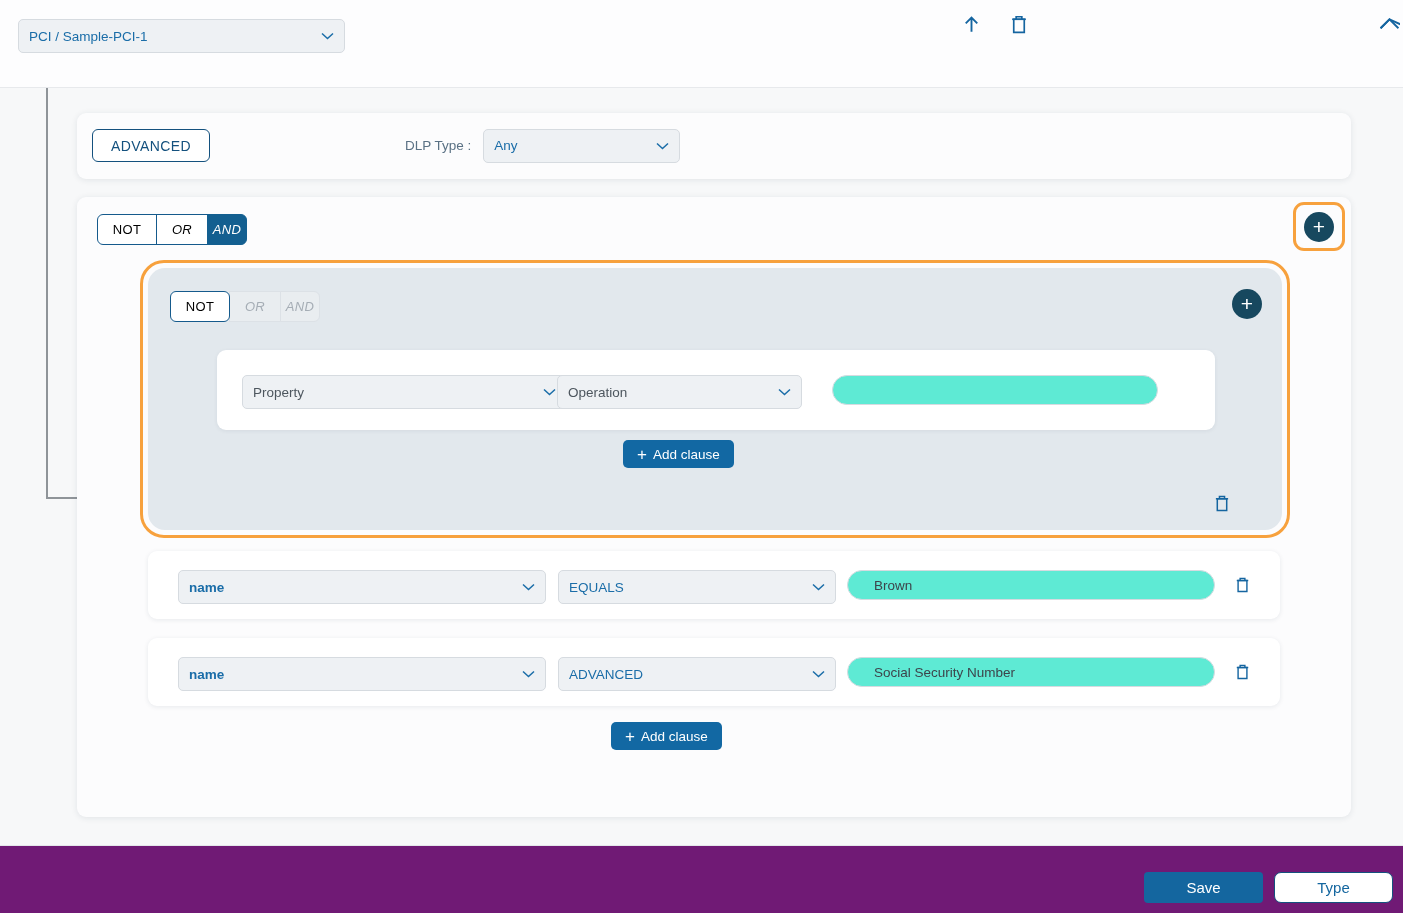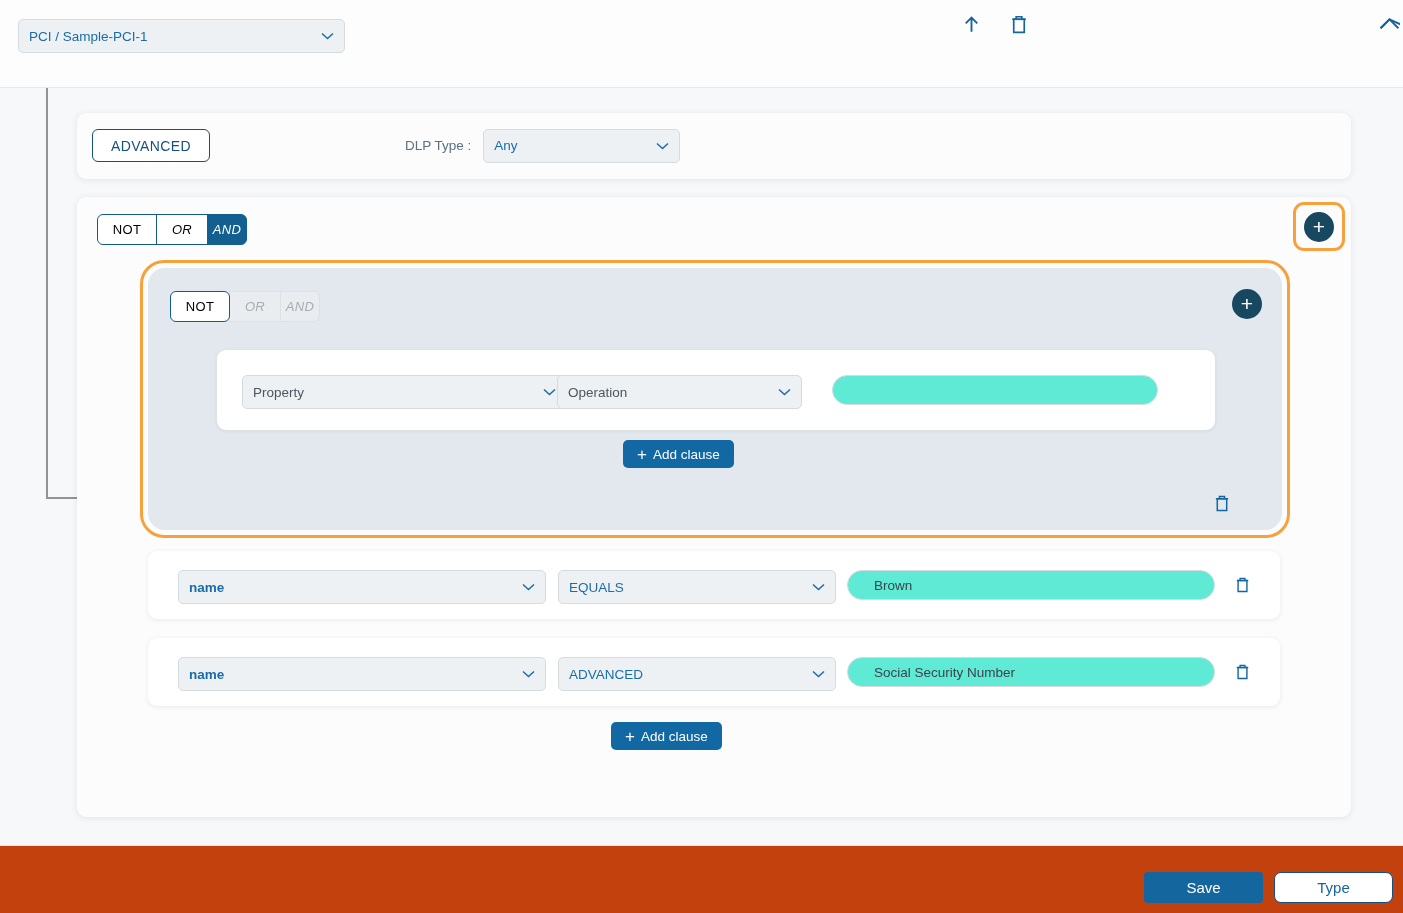--- a/index.html
+++ b/index.html
@@ -89,21 +89,21 @@
   .clause-row { position:absolute; left:71px; width:1132px; height:68px; background:#fff;
                 border-radius:9px; box-shadow:0 1px 5px rgba(25,45,70,.09); }
   .row1 { top:354px; } .row2 { top:441px; }
   .row-prop { position:absolute; left:30px; top:19px; width:368px;font-weight:bold; }
   .row-op   { position:absolute; left:410px; top:19px; width:278px; }
   .row-val  { position:absolute; left:699px; top:19px; width:368px; }
   .row-trash { position:absolute; right:30px; top:25px; }
   .bottom-add { position:absolute; left:534px; top:525px; }
 
   
-  .footer { position:absolute; left:0; top:845px; width:100%; height:68px; background:#c2410c;
+  .footer { position:absolute; left:0; top:845px; width:100%; height:68px; background:#701a75;
             border-top:1px solid #e4e7ea; }
   .save-btn { position:absolute; left:1144px; top:26px; width:119px; height:31px; background:#14669f;
               color:#fff; border:none; border-radius:4px; font-size:15px; font-family:inherit; cursor:pointer; }
   .reset-btn { position:absolute; left:1274px; top:26px; width:119px; height:31px; background:#fff;
                color:#14669f; border:1.5px solid #14517e; border-radius:7px; font-size:15px;
                font-family:inherit; cursor:pointer; }
 </style>
 </head>
 <body>
 

